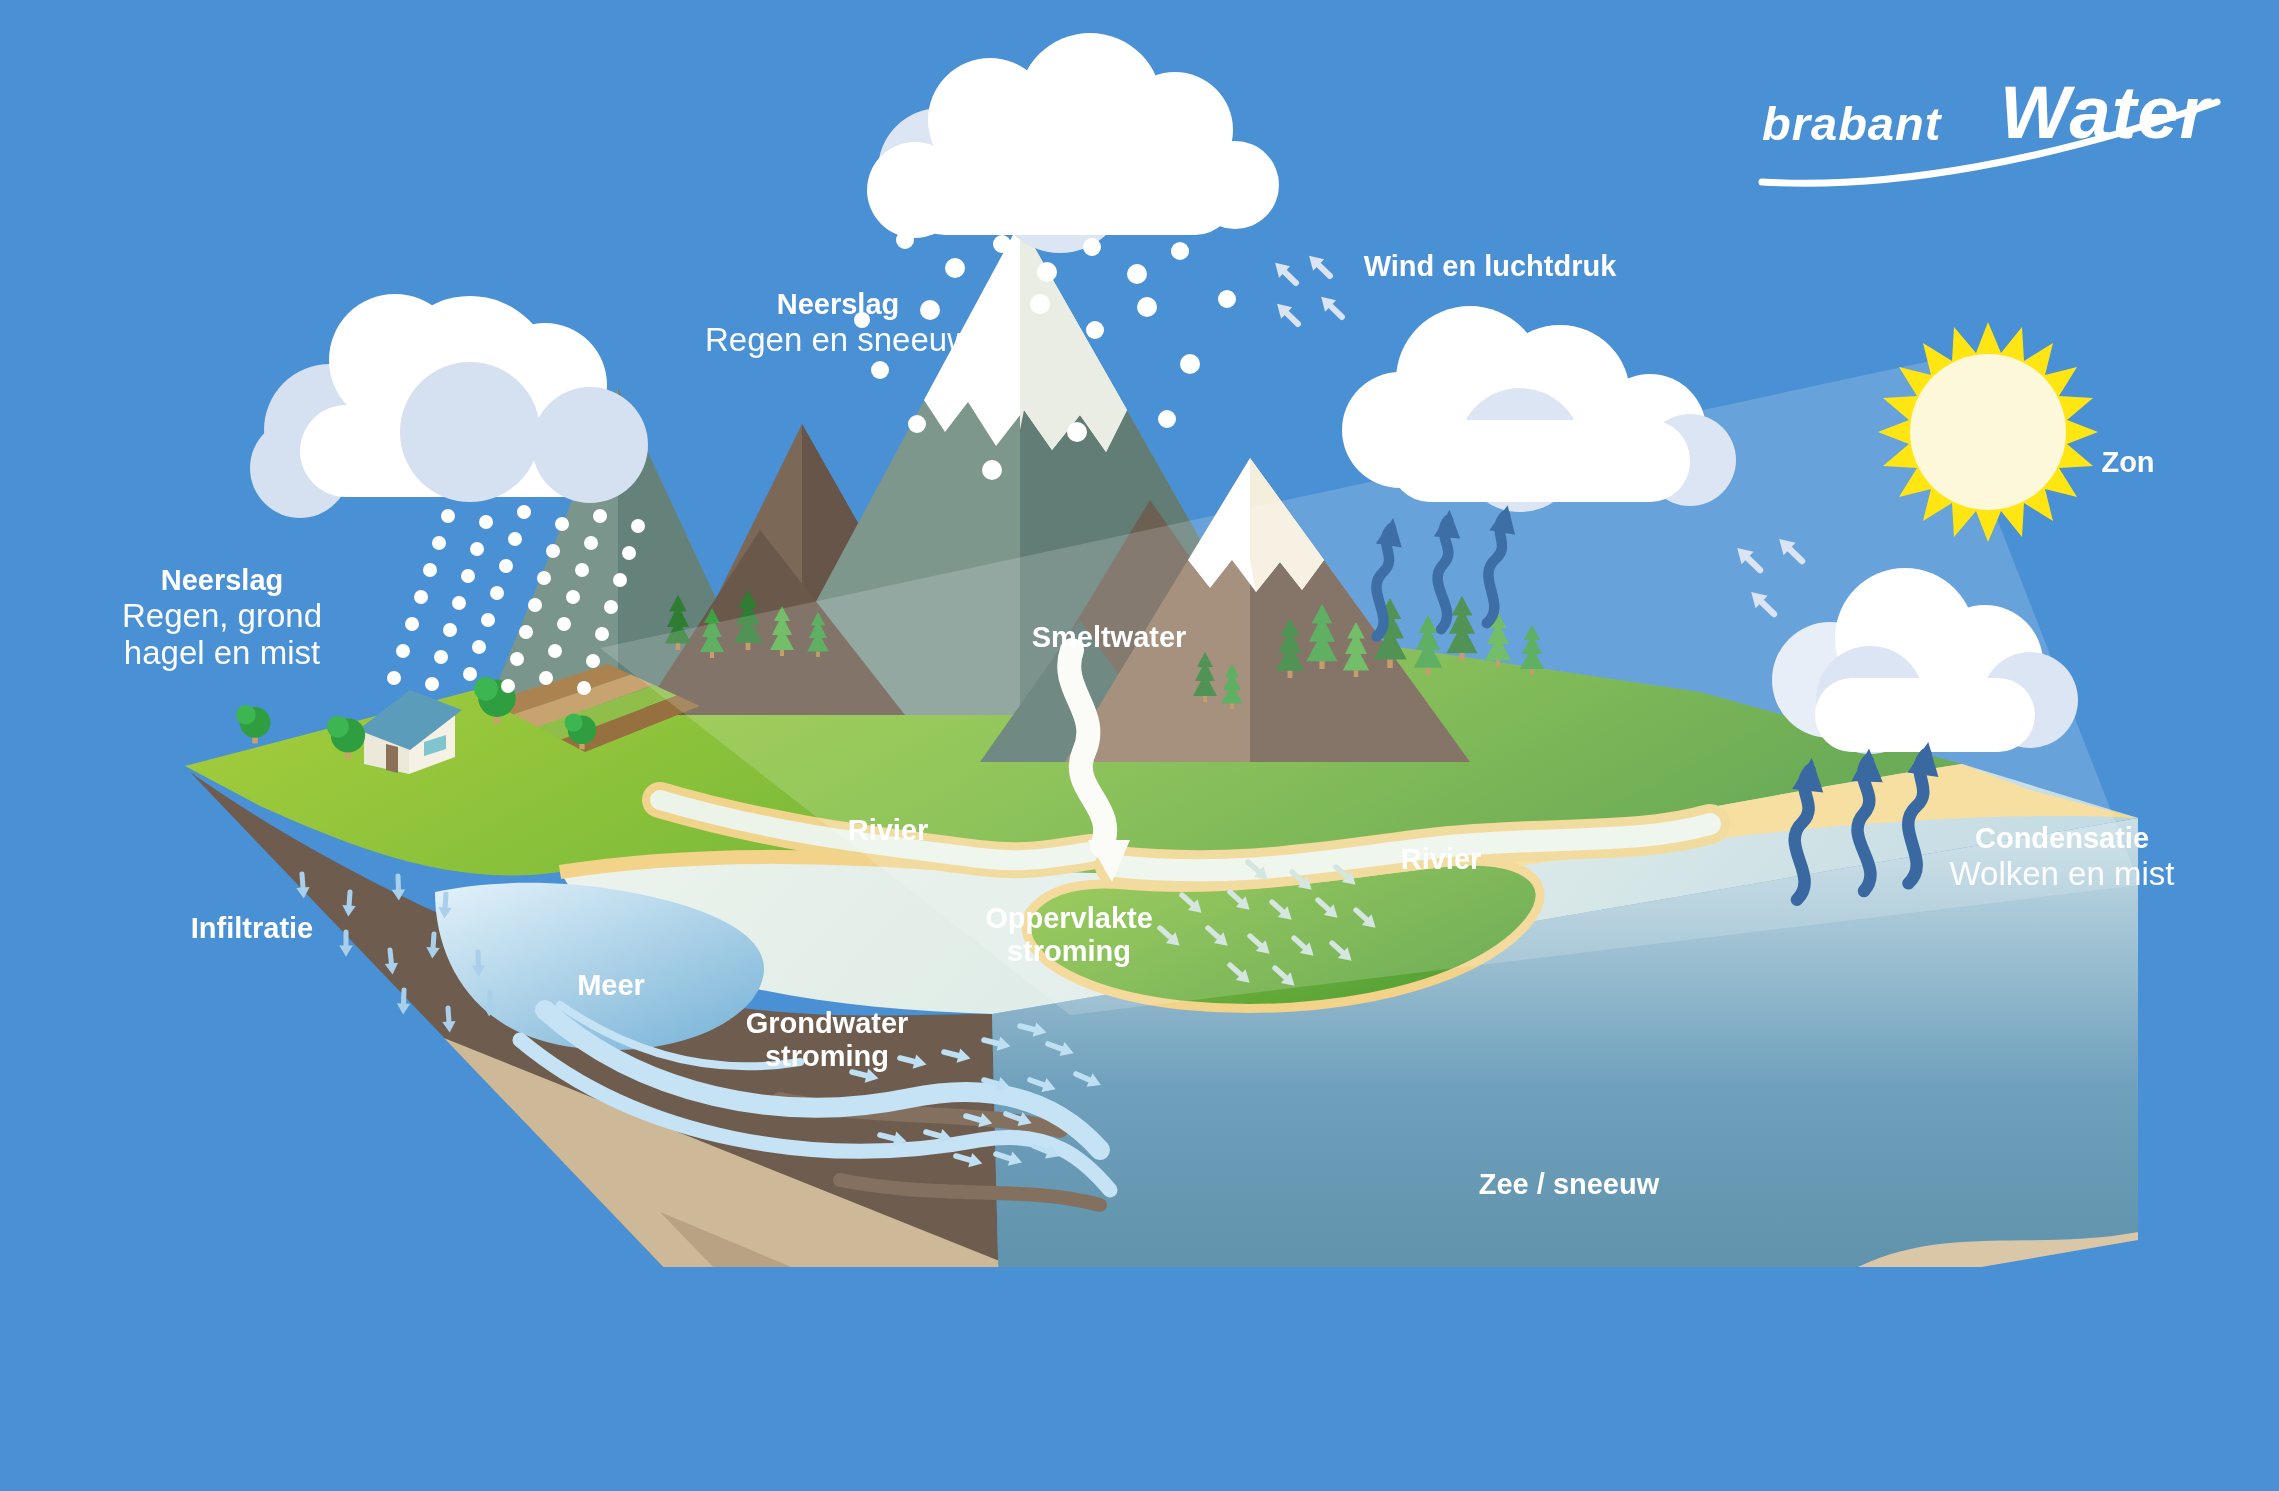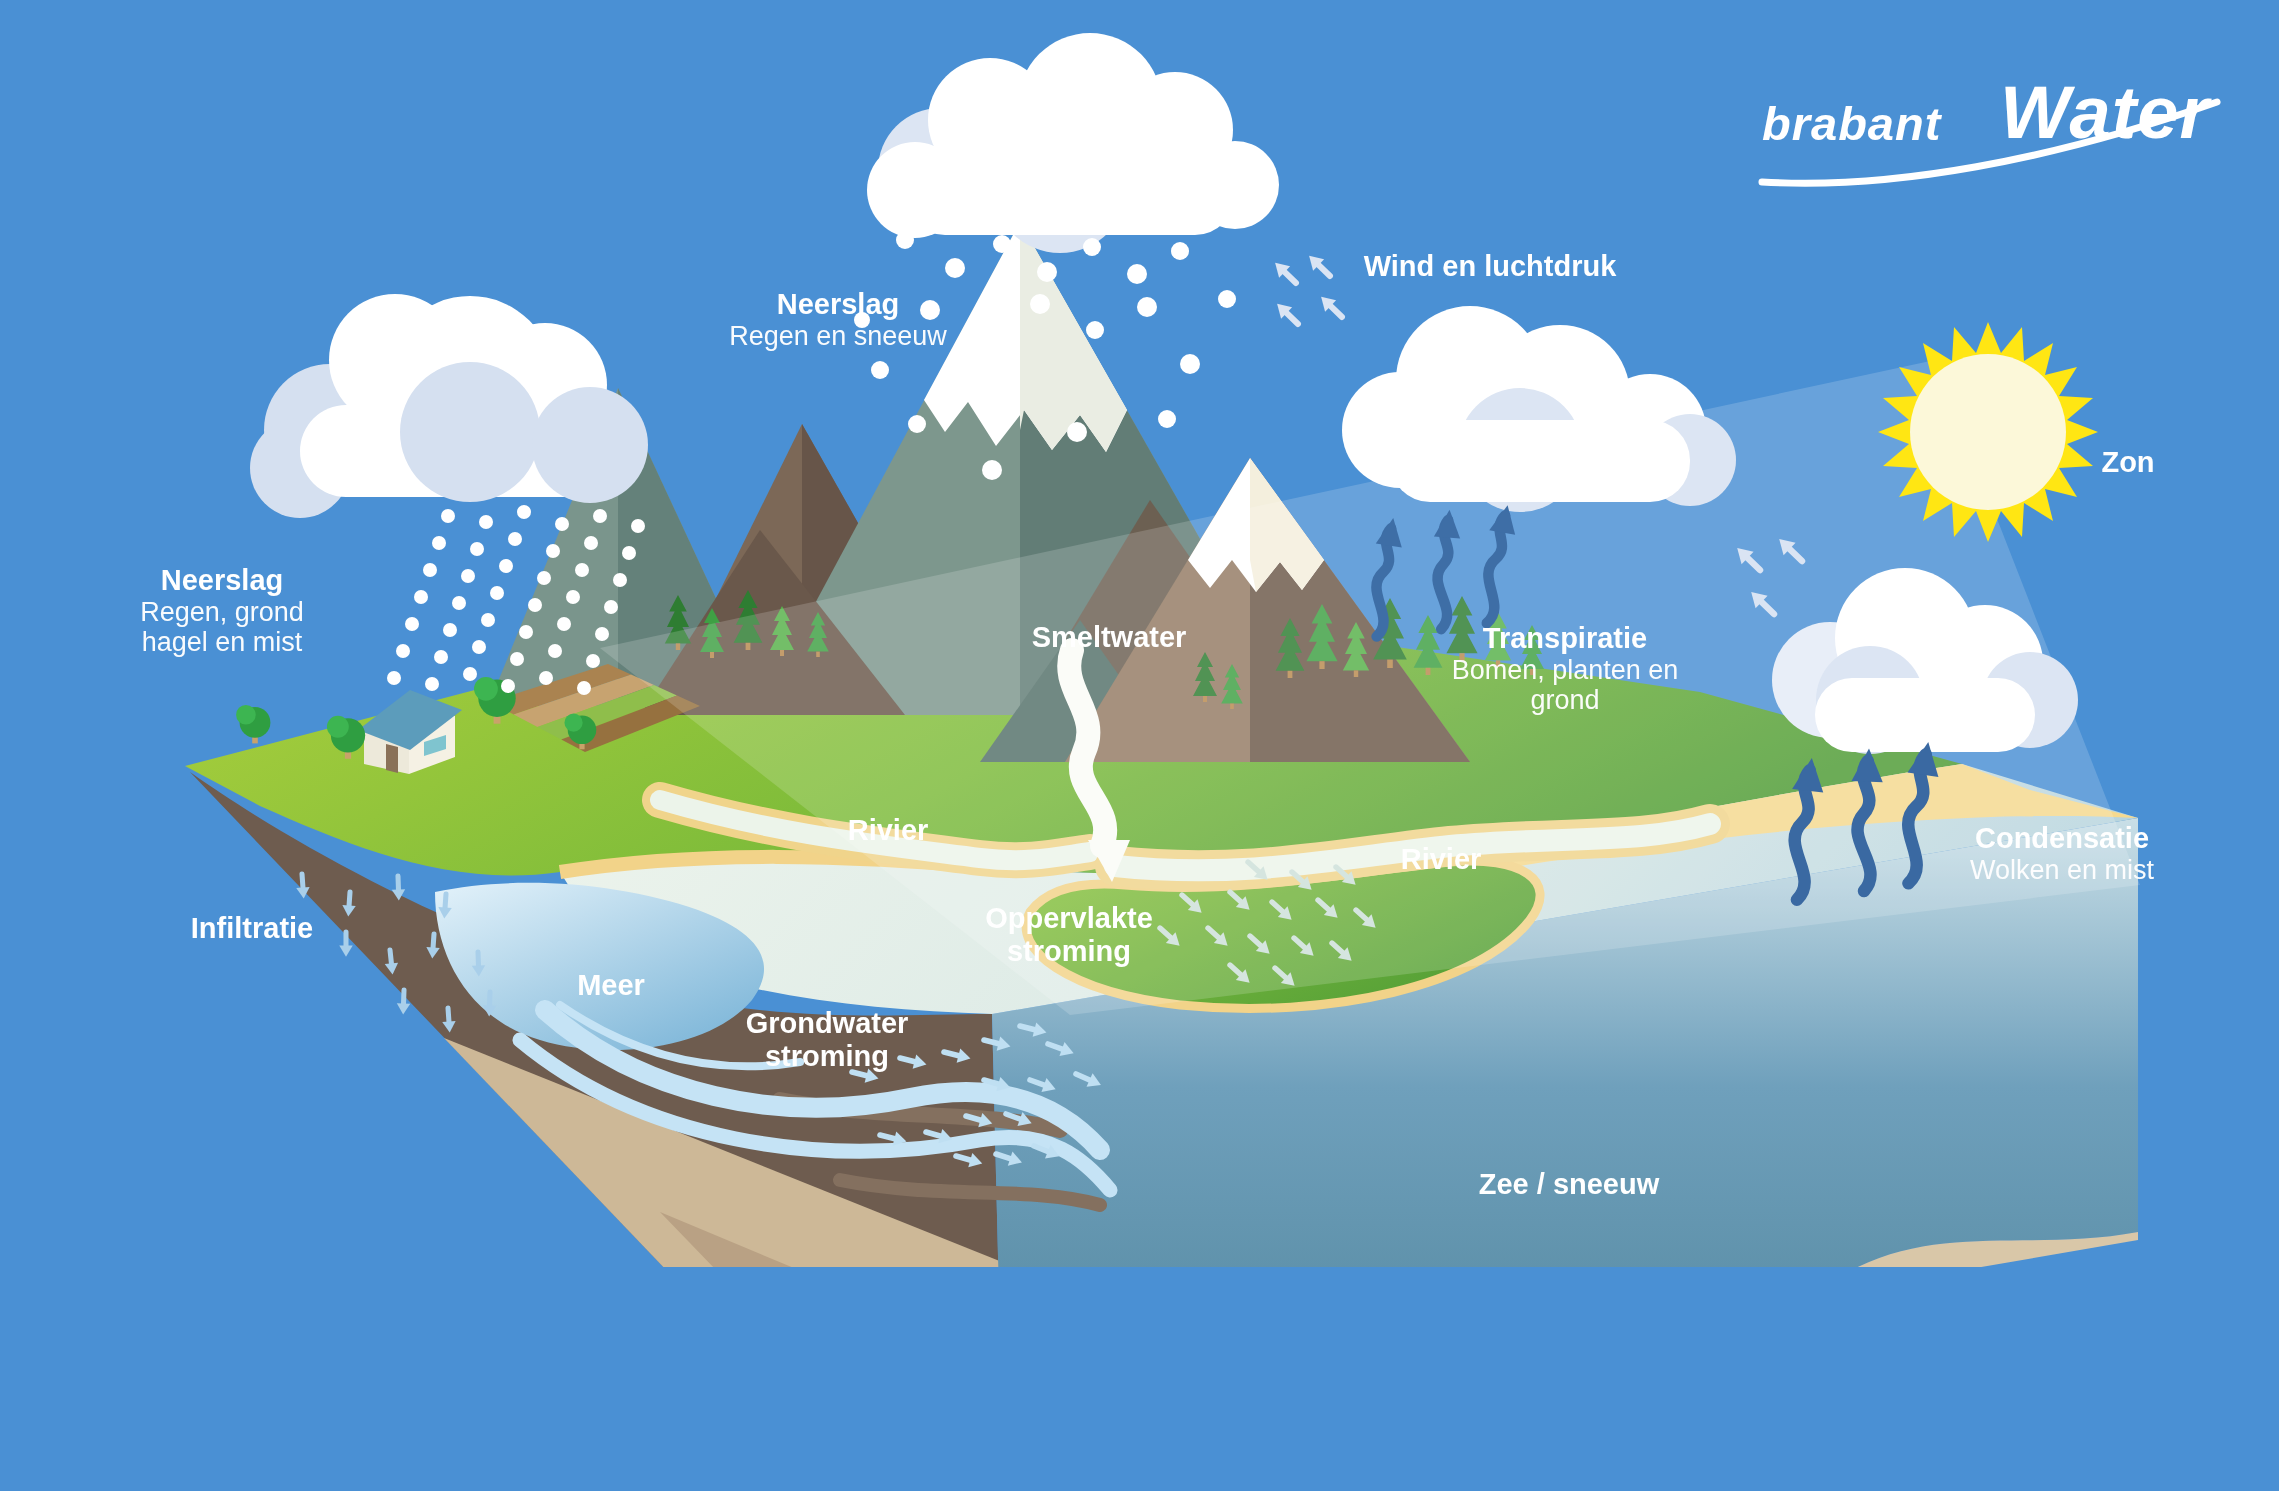--- a/index.html
+++ b/index.html
@@ -11,21 +11,21 @@
   .c-surf{color:#D5E5DF}
   .c-inf{color:#A9CFEA}
   .c-gw{color:#BFDFF2}
   .c-tr{color:#3E6EA6}
   .c-cond{color:#3A69A2}
   .c-rain{color:#FFFFFF}
   
   .lbl{position:absolute;color:#fff;text-align:center;transform:translateX(-50%);
        line-height:1.13;white-space:nowrap;margin-top:44px;}
   .lbl .t{font-weight:700;font-size:29px;}
-  .lbl .s{font-weight:400;font-size:27px;opacity:.97;}
+  .lbl .s{font-weight:400;font-size:33px;opacity:.97;}
   
   .logo{position:absolute;left:1752px;top:74px;width:480px;height:120px;color:#fff;}
   .logo .brand{position:absolute;left:10px;top:22px;font-size:47px;font-weight:700;
                font-style:italic;letter-spacing:1px;}
   .logo .product{position:absolute;left:248px;top:-4px;font-size:74px;font-weight:700;
                  font-style:italic;letter-spacing:1px;}
   .logo svg{position:absolute;left:0;top:0;}
 </style>
 </head>
 <body>
@@ -393,25 +393,20 @@
 <div class="lbl" style="left:222px;top:520px">
   <div class="t">Neerslag</div>
   <div class="s">Regen, grond</div>
   <div class="s">hagel en mist</div>
 </div>
 
 <div class="lbl" style="left:1109px;top:577px">
   <div class="t">Smeltwater</div>
 </div>
 
-<div class="lbl" style="left:1565px;top:578px">
-  <div class="t">Transpiratie</div>
-  <div class="s">Bomen, planten en</div>
-  <div class="s">grond</div>
-</div>
 
 <div class="lbl" style="left:888px;top:770px">
   <div class="t">Rivier</div>
 </div>
 
 <div class="lbl" style="left:1441px;top:799px">
   <div class="t">Rivier</div>
 </div>
 
 <div class="lbl" style="left:2062px;top:778px">

